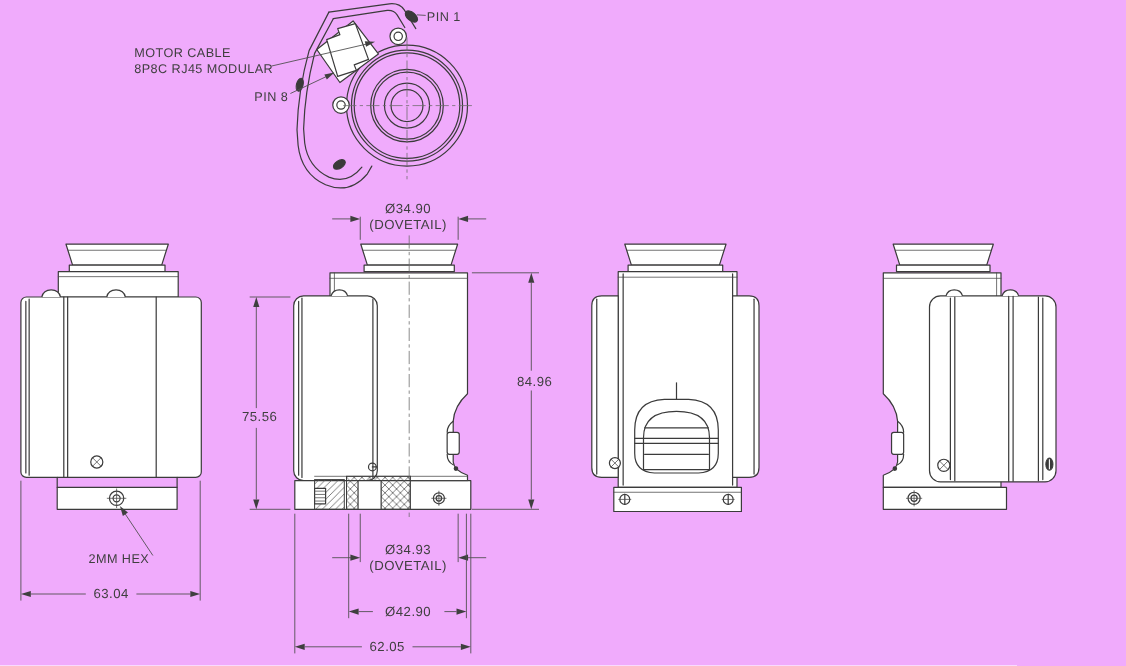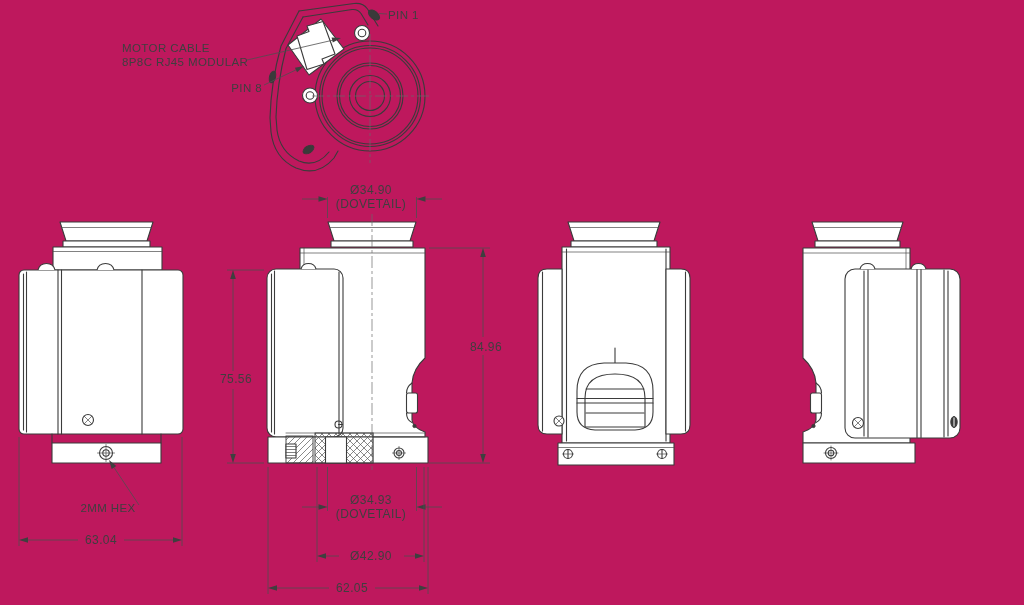--- a/index.html
+++ b/index.html
@@ -1,16 +1,16 @@
 <!DOCTYPE html>
 <html><head>
 <meta charset="utf-8">
 <style>
   html,body{margin:0;padding:0;background:#ffffff;width:1024px;height:605px;overflow:hidden;}
-  .canvas{width:1024px;height:605px;position:relative;background:#be185d;}
+  .canvas{width:1024px;height:605px;position:relative;background:#f0abfc;}
   svg{display:block;}
   .obj{fill:none;stroke:#3b3b3b;stroke-width:1.1;stroke-linecap:round;stroke-linejoin:round;}
   .objf{fill:#ffffff;stroke:#3b3b3b;stroke-width:1.1;stroke-linejoin:round;}
   .thin{fill:none;stroke:#4a4a4a;stroke-width:0.7;stroke-linecap:round;}
   .dim{fill:none;stroke:#4f4f4f;stroke-width:0.8;stroke-linecap:butt;}
   .cl{fill:none;stroke:#6b6b6b;stroke-width:0.7;stroke-dasharray:12 3 3 3;}
   .arr{fill:#3f3f3f;stroke:none;}
   .dark{fill:#3a3a3a;stroke:#3a3a3a;}
   text{font-family:"Liberation Sans","DejaVu Sans",sans-serif;font-size:11.5px;fill:#3f3f3f;letter-spacing:0.4px;}
   .dimtext{font-size:12px;}

